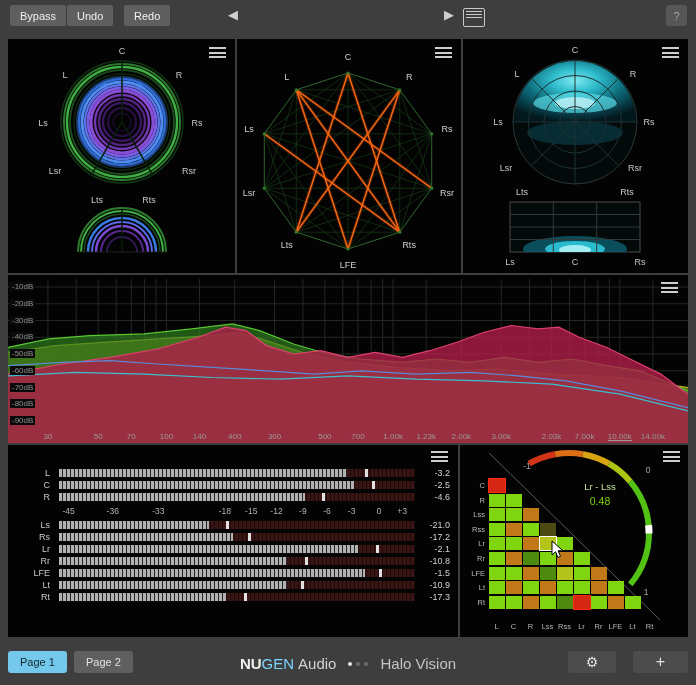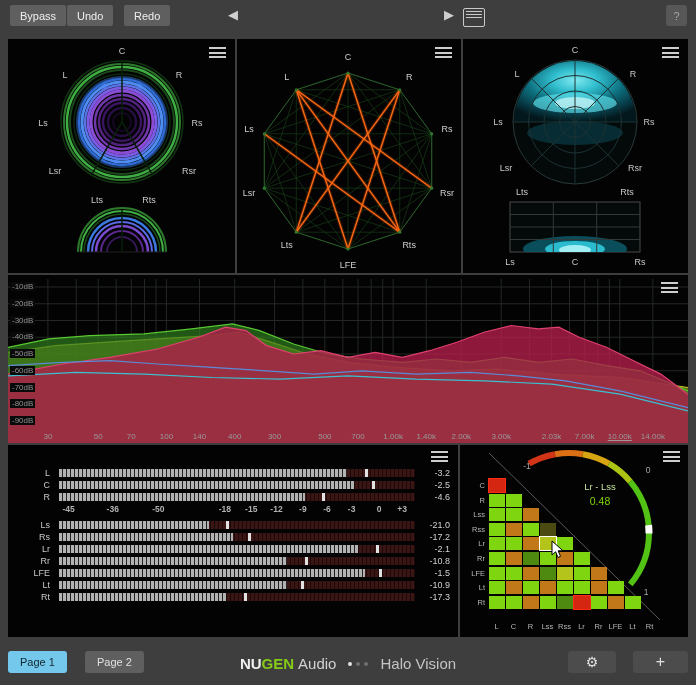--- a/index.html
+++ b/index.html
@@ -23,21 +23,21 @@
   
   #meter-rows{position:absolute;inset:0;padding-top:22px;}
   .meter-row{display:flex;align-items:center;height:12px;}
   .m-label{width:42px;text-align:right;padding-right:9px;font-size:9px;color:#c8c8c8;flex:none;}
   .m-bar{position:relative;width:356px;height:8px;flex:none;
          background:repeating-linear-gradient(90deg,#3a1514 0,#3a1514 3px,#190909 3px,#190909 4px);}
   .m-lit{position:absolute;left:0;top:0;bottom:0;
          background:repeating-linear-gradient(90deg,#b2b2b2 0,#b2b2b2 3px,#232323 3px,#232323 4px);}
   .m-peak{position:absolute;top:0;bottom:0;width:3px;background:#e2e2e2;}
   .m-val{flex:1;text-align:right;padding-right:8px;font-size:9px;color:#d2d2d2;}
-  .meter-scale-row{display:flex;height:16px;font-weight:bold;}
+  .meter-scale-row{display:flex;height:16px;align-items:center;}
   .m-scale-cont{position:relative;width:356px;height:12px;flex:none;}
   .m-tick{position:absolute;top:1px;transform:translateX(-50%);font-size:8.5px;color:#b2b2b2;}
   
   .mx-cell{position:absolute;width:15.5px;height:13px;cursor:pointer;}
   .mx-cell.flag{outline:1.5px solid #ff2a14;outline-offset:0;}
   .mx-cell.sel{outline:1.5px solid #ffffff;outline-offset:0;}
   .mx-rowlab{position:absolute;left:0;width:25px;text-align:right;font-size:7.5px;color:#b8b8b8;}
   .mx-collab{position:absolute;transform:translateX(-50%);font-size:7.5px;color:#b8b8b8;top:177px;}
   .gauge-lab{position:absolute;font-size:8.5px;color:#a8a8a8;transform:translate(-50%,-50%);}
   .readout1{position:absolute;left:105px;top:36px;width:70px;text-align:center;font-size:9.5px;color:#c4e29a;}
@@ -356,21 +356,21 @@
         <div class="freq-label" style="left: 39.914px;">30</div>
         <div class="freq-label" style="left: 90.1997px;">50</div>
         <div class="freq-label" style="left: 123.322px;">70</div>
         <div class="freq-label" style="left: 158.433px;">100</div>
         <div class="freq-label" style="left: 191.556px;">140</div>
         <div class="freq-label" style="left: 226.667px;">400</div>
         <div class="freq-label" style="left: 266.581px; margin-top: 11px;">300</div>
         <div class="freq-label" style="left: 316.866px;">500</div>
         <div class="freq-label" style="left: 349.989px;">700</div>
         <div class="freq-label" style="left: 385.1px;">1.00k</div>
-        <div class="freq-label" style="left: 418.222px;">1.40k</div>
+        <div class="freq-label" style="left: 418.222px;">1.23k</div>
         <div class="freq-label" style="left: 453.333px;">2.00k</div>
         <div class="freq-label" style="left: 493.247px;">3.00k</div>
         <div class="freq-label" style="left: 543.533px;">2.03k</div>
         <div class="freq-label" style="left: 576.655px;">7.00k</div>
         <div class="freq-label" style="left: 611.767px; text-decoration: underline;">10.00k</div>
         <div class="freq-label" style="left: 644.889px;">14.00k</div>
       </div>
   </div>
 
   <div class="panel" style="left:8px;top:445px;width:450px;height:192px">
@@ -402,21 +402,21 @@
             <div class="m-lit" style="width: 69%;"></div>
             <div class="m-peak" style="left: 74%;"></div>
           </div>
           <div class="m-val">-4.6</div>
         </div>
         <div class="meter-scale-row">
           <div class="m-label"></div>
           <div class="m-scale-cont">
             <div class="m-tick" style="left: 2.7%;">-45</div>
             <div class="m-tick" style="left: 15.1%;">-36</div>
-            <div class="m-tick" style="left: 27.9%;">-50</div>
+            <div class="m-tick" style="left: 27.9%;">-33</div>
             <div class="m-tick" style="left: 46.6%;">-18</div>
             <div class="m-tick" style="left: 54%;">-15</div>
             <div class="m-tick" style="left: 61.1%;">-12</div>
             <div class="m-tick" style="left: 68.5%;">-9</div>
             <div class="m-tick" style="left: 75.3%;">-6</div>
             <div class="m-tick" style="left: 82.2%;">-3</div>
             <div class="m-tick" style="left: 89.9%;">0</div>
             <div class="m-tick" style="left: 96.4%;">+3</div>
           </div>
           <div class="m-val"></div>
@@ -563,24 +563,24 @@
       </div>
     <span class="gauge-lab" style="left:67px;top:21px">-1</span>
     <span class="gauge-lab" style="left:188px;top:25px">0</span>
     <span class="gauge-lab" style="left:186px;top:147px">1</span>
     <span class="readout1">Lr - Lss</span>
     <span class="readout2">0.48</span>
   </div>
 
   <div>
     <button class="page-btn page-active" style="left:8px">Page 1</button>
-    <button class="page-btn page-idle" style="left:85px">Page 2</button>
+    <button class="page-btn page-idle" style="left:74px">Page 2</button>
     <div class="brand">
       <span style="color:#efefef;font-weight:bold">NU</span>
-        <span style="color:#84cc16;font-weight:bold;margin-left:-4px">GEN</span>
+        <span style="color:#7dd3fc;font-weight:normal;margin-left:-4px">GEN</span>
       <span style="color:#d2d2d2">Audio</span>
       <span class="dot" style="background:#e2e2e2;margin-left:8px"></span>
       <span class="dot" style="background:#707070"></span>
       <span class="dot" style="background:#707070;margin-right:8px"></span>
       <span style="color:#c4c4c4">Halo Vision</span>
     </div>
     <button class="foot-btn" style="left:568px;width:48px">
       <span style="font-size:14px">⚙</span>
     </button>
     <button class="foot-btn" style="left:633px;width:55px;font-size:16px">+</button>

